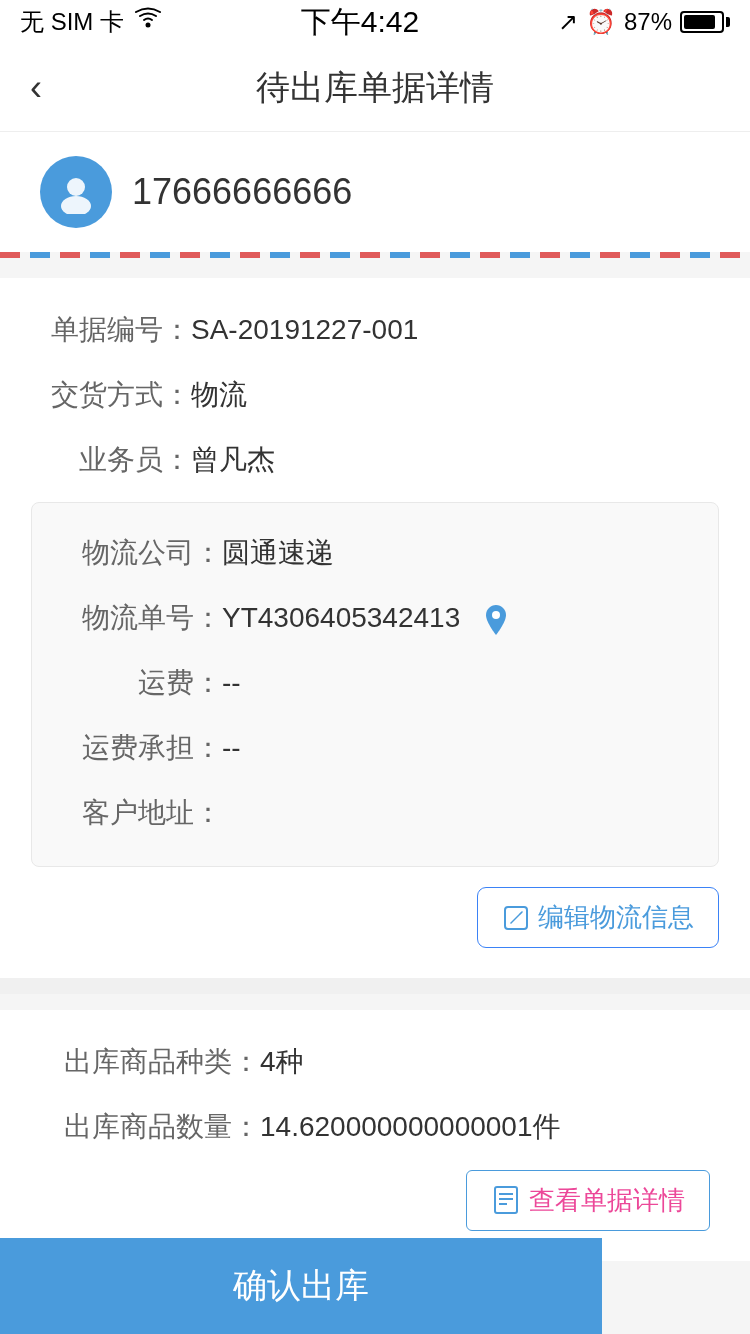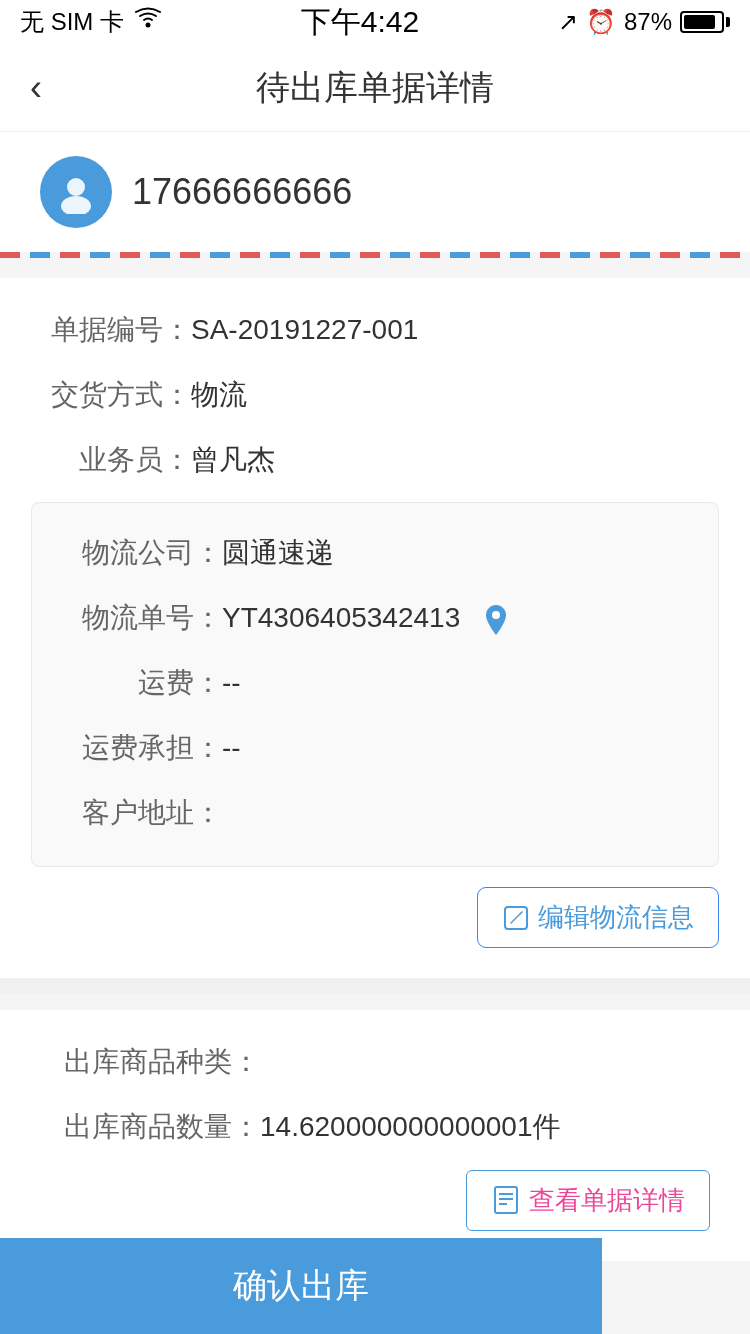--- a/index.html
+++ b/index.html
@@ -349,20 +349,21 @@
       <span>编辑物流信息</span>
     </button>
   </div>
 </div>
 
 <div class="separator"></div>
 
 <div class="product-section">
   <div class="info-row">
     <span class="info-label" style="width:220px;">出库商品种类：</span>
+    <span class="info-value">4种</span>
   </div>
   <div class="info-row">
     <span class="info-label" style="width:220px;">出库商品数量：</span>
     <span class="info-value">14.620000000000001件</span>
   </div>
 
   <div class="view-detail-btn-wrap">
     <button class="btn-view-detail">
       <svg width="30" height="30" viewBox="0 0 30 30">
         <rect x="4" y="2" width="22" height="26" rx="2" ry="2" fill="none" stroke="#4a9bdc" stroke-width="2"></rect>

